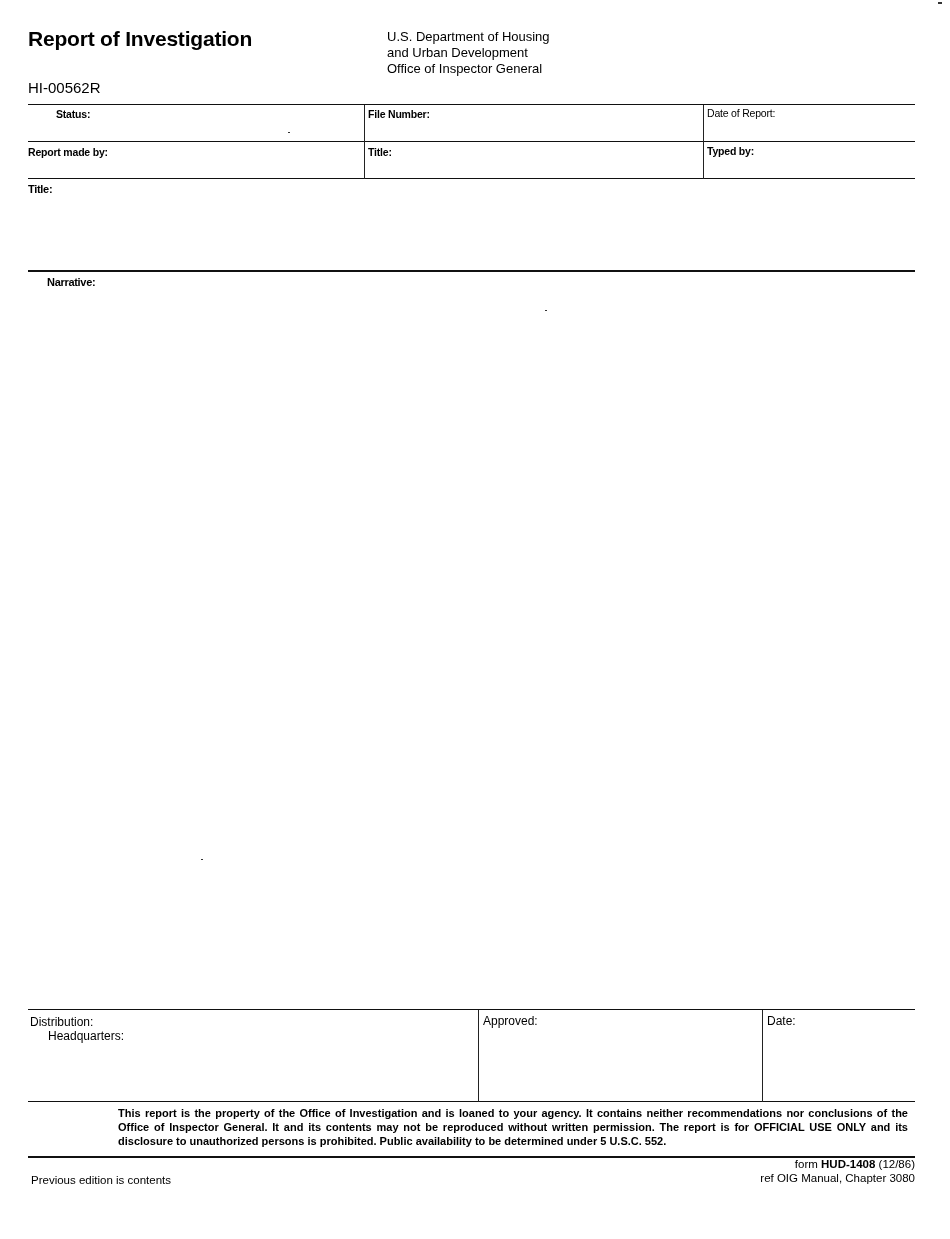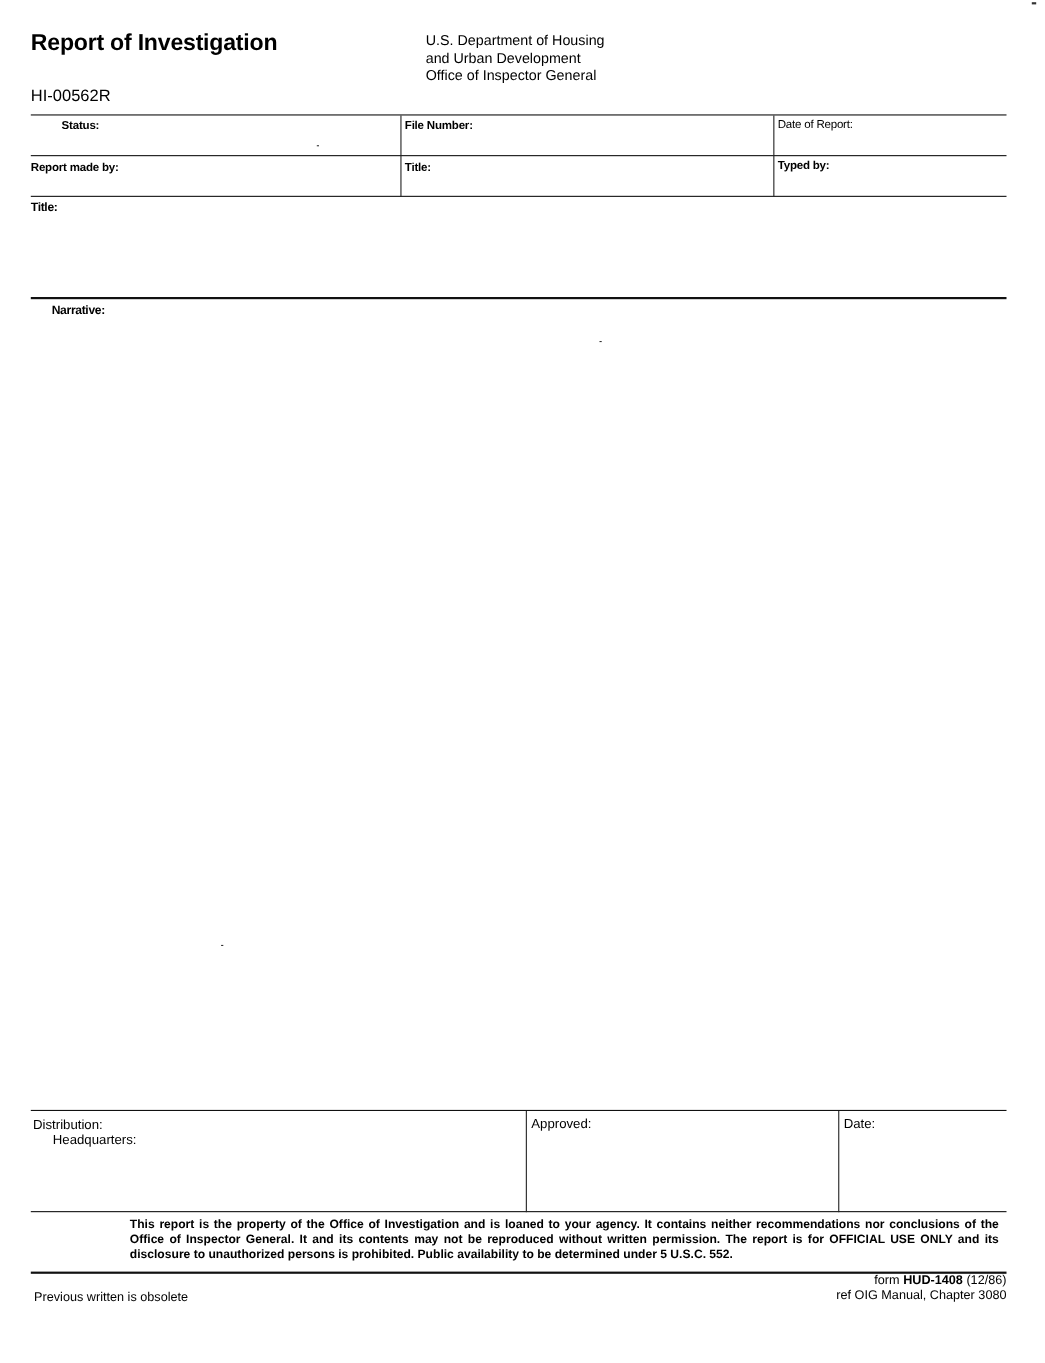--- a/index.html
+++ b/index.html
@@ -84,17 +84,17 @@
 <div class="dlbl" style="left:483px; top:1014px;">
   <span>Approved:</span>
 </div>
 <div class="dlbl" style="left:767px; top:1014px;text-align:right;">
   <span>Date:</span>
 </div>
 
 <div class="abs notice">This report is the property of the Office of Investigation and is loaned to your agency.  It contains neither recommendations nor conclusions of the Office of Inspector General.  It and its contents may not be reproduced without written permission.  The report is for OFFICIAL USE ONLY and its disclosure to unauthorized persons is prohibited.  Public availability to be determined under 5 U.S.C. 552.</div>
 <div class="hline" style="left:28px; top:1156px; width:887px; border-top-width:2px;"></div>
 
-<div class="abs prev">Previous written is obsolete</div>
+<div class="abs prev">Previous edition is contents</div>
 <div class="abs formno">
   <div><span>form </span><span class="b">HUD-1408</span><span> (12/86)</span></div>
   <div>ref OIG Manual, Chapter 3080</div>
 </div>
 
 </body></html>

